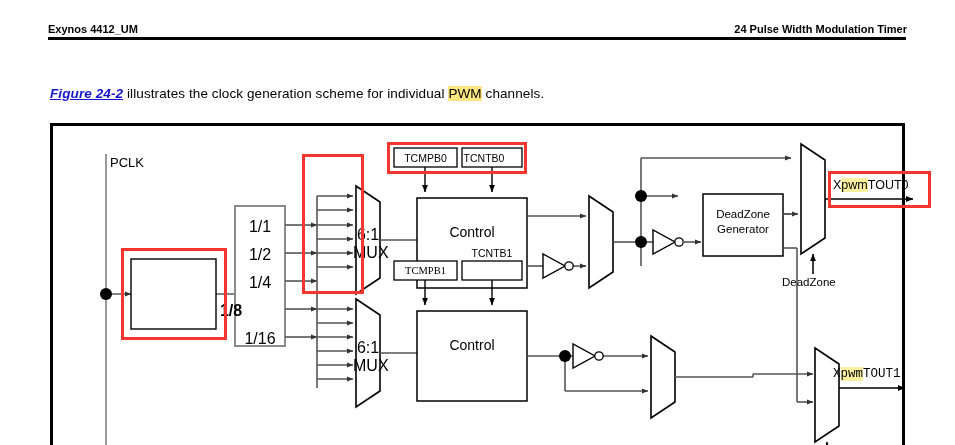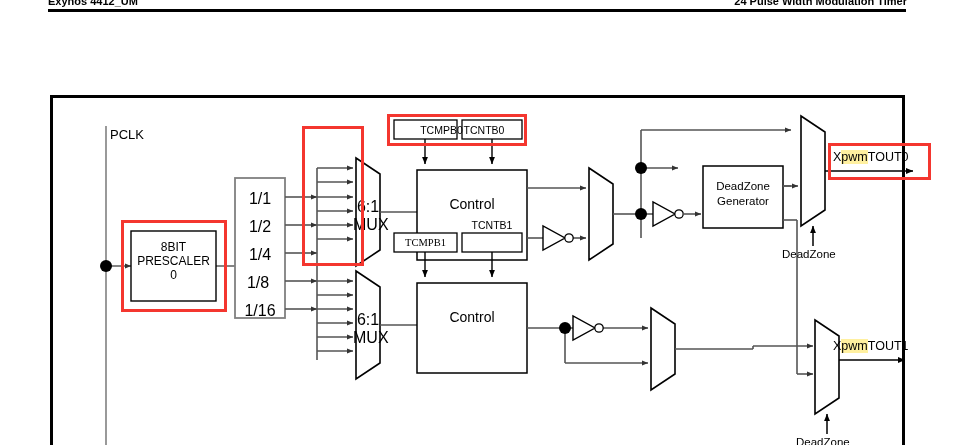--- a/index.html
+++ b/index.html
@@ -1,21 +1,21 @@
 <!DOCTYPE html>
 <html><head>
 <meta charset="utf-8">
 <style>
   html,body{margin:0;padding:0;}
   body{
     width:955px;height:445px;background:#ffffff;
     font-family:"Liberation Sans", sans-serif;
     overflow:hidden;position:relative;
   }
-  .page{position:absolute;inset:0;}
+  .page{position:absolute;inset:0;margin-top:28px;}
 
   
   .hdr{position:absolute;top:-5px;left:0;width:955px;height:18px;}
   .hdr-left{position:absolute;left:48px;top:0;font-size:11px;font-weight:bold;color:#000;white-space:nowrap;}
   .hdr-right{position:absolute;right:48px;top:0;font-size:11px;font-weight:bold;color:#000;white-space:nowrap;}
   .hdr-rule{position:absolute;left:48px;top:14px;width:858px;height:3px;background:#000;}
 
   
   .para{position:absolute;left:50px;top:58px;font-size:13.5px;color:#000;white-space:nowrap;letter-spacing:.1px;}
   .link{color:#1414cf;text-decoration:underline;font-style:italic;font-weight:bold;}
@@ -41,20 +41,23 @@
 <body>
 
 <div class="page">
 
   <div class="hdr">
     <div class="hdr-left">Exynos 4412_UM</div>
     <div class="hdr-right">24 Pulse Width Modulation Timer</div>
     <div class="hdr-rule"></div>
   </div>
 
+  <div class="para">
+    <span class="link">Figure 24-2</span><span> illustrates the clock generation scheme for individual </span><span class="hl">PWM</span><span> channels.</span>
+  </div>
 
   <div class="figure">
     <div class="fc">
 
       <svg width="852" height="348" viewBox="0 0 852 348">
         <defs>
           <marker id="ah" markerWidth="7" markerHeight="7" refX="6.4" refY="3" orient="auto" markerUnits="userSpaceOnUse">
             <path d="M0,0.4 L6.6,3 L0,5.6 z" fill="#333"></path>
           </marker>
           <marker id="ahb" markerWidth="8" markerHeight="8" refX="7.2" refY="3.4" orient="auto" markerUnits="userSpaceOnUse">
@@ -203,42 +206,37 @@
           <line x1="700" y1="248" x2="760" y2="248" marker-end="url(#ah)"></line>
         </g>
 
         <path d="M762,222 L786,238 L786,300 L762,316 Z" fill="#fff" stroke="#000" stroke-width="1.6"></path>
         <line x1="774" y1="336" x2="774" y2="316" stroke="#000" stroke-width="1.5" marker-end="url(#ahb)"></line>
         <line x1="786" y1="262" x2="852" y2="262" stroke="#000" stroke-width="1.6" marker-end="url(#ahb)"></line>
       </svg>
 
       <div class="lbl" style="left:57px;top:29px;font-size:13px;text-align:center;">PCLK</div>
 
-      <div class="lbl c" style="left:78px;top:142px;width:85px;font-size:12px;">
-        <div>8BIT</div>
-        <div>PRESCALER</div>
-        <div>0</div>
-      </div>
 
       <div class="lbl c" style="left:182px;top:92px;width:50px;">1/1</div>
       <div class="lbl c" style="left:182px;top:120px;width:50px;">1/2</div>
       <div class="lbl c" style="left:182px;top:148px;width:50px;">1/4</div>
-      <div class="lbl c" style="left:191px;top:176px;width:28px;">1/8</div>
+      <div class="lbl c" style="left:164px;top:176px;width:28px;font-weight:bold;">1/8</div>
       <div class="lbl c" style="left:180px;top:204px;width:54px;">1/16</div>
 
       <div class="lbl c" style="left:300px;top:100px;width:30px;line-height:1.15;">
         <div>6:1</div>
         <div>MUX</div>
       </div>
       <div class="lbl c" style="left:300px;top:213px;width:30px;line-height:1.15;">
         <div>6:1</div>
         <div>MUX</div>
       </div>
 
-      <div class="lbl sm c" style="left:341px;top:26px;width:63px;padding-left:16px;">TCMPB0</div>
+      <div class="lbl sm c" style="left:341px;top:26px;width:63px;">TCMPB0</div>
       <div class="lbl sm c" style="left:401px;top:26px;width:60px;">TCNTB0</div>
       <div class="lbl sm c" style="left:341px;top:139px;width:63px;font-family:Liberation Serif, serif;">TCMPB1</div>
       <div class="lbl sm c" style="left:409px;top:121px;width:60px;">TCNTB1</div>
 
       <div class="lbl c" style="left:364px;top:97px;width:110px;font-size:14px;line-height:1.35;">
         <div>Control</div>
       </div>
       <div class="lbl c" style="left:364px;top:210px;width:110px;font-size:14px;line-height:1.35;">
         <div>Control</div>
       </div>
@@ -247,21 +245,21 @@
         <div>DeadZone</div>
         <div>Generator</div>
       </div>
 
       <div class="lbl" style="left:729px;top:150px;font-size:11.5px;">DeadZone</div>
       <div class="lbl" style="left:743px;top:338px;font-size:11.5px;">DeadZone</div>
 
       <div class="lbl" style="left:780px;top:52px;font-size:12.5px;">
         <span>X</span><span class="hly">pwm</span><span>TOUT0</span>
       </div>
-      <div class="lbl" style="left:780px;top:241px;font-size:12.5px;">
+      <div class="lbl" style="left:780px;top:241px;font-size:12.5px;font-family:Liberation Mono, monospace;">
         <span>X</span><span class="hly">pwm</span><span>TOUT1</span>
       </div>
 
       <div class="redbox" style="left:68px;top:122px;width:106px;height:92px;"></div>
       <div class="redbox" style="left:249px;top:28px;width:62px;height:140px;"></div>
       <div class="redbox" style="left:334px;top:16px;width:140px;height:32px;"></div>
       <div class="redbox" style="left:775px;top:45px;width:103px;height:37px;"></div>
 
     </div>
   </div>

